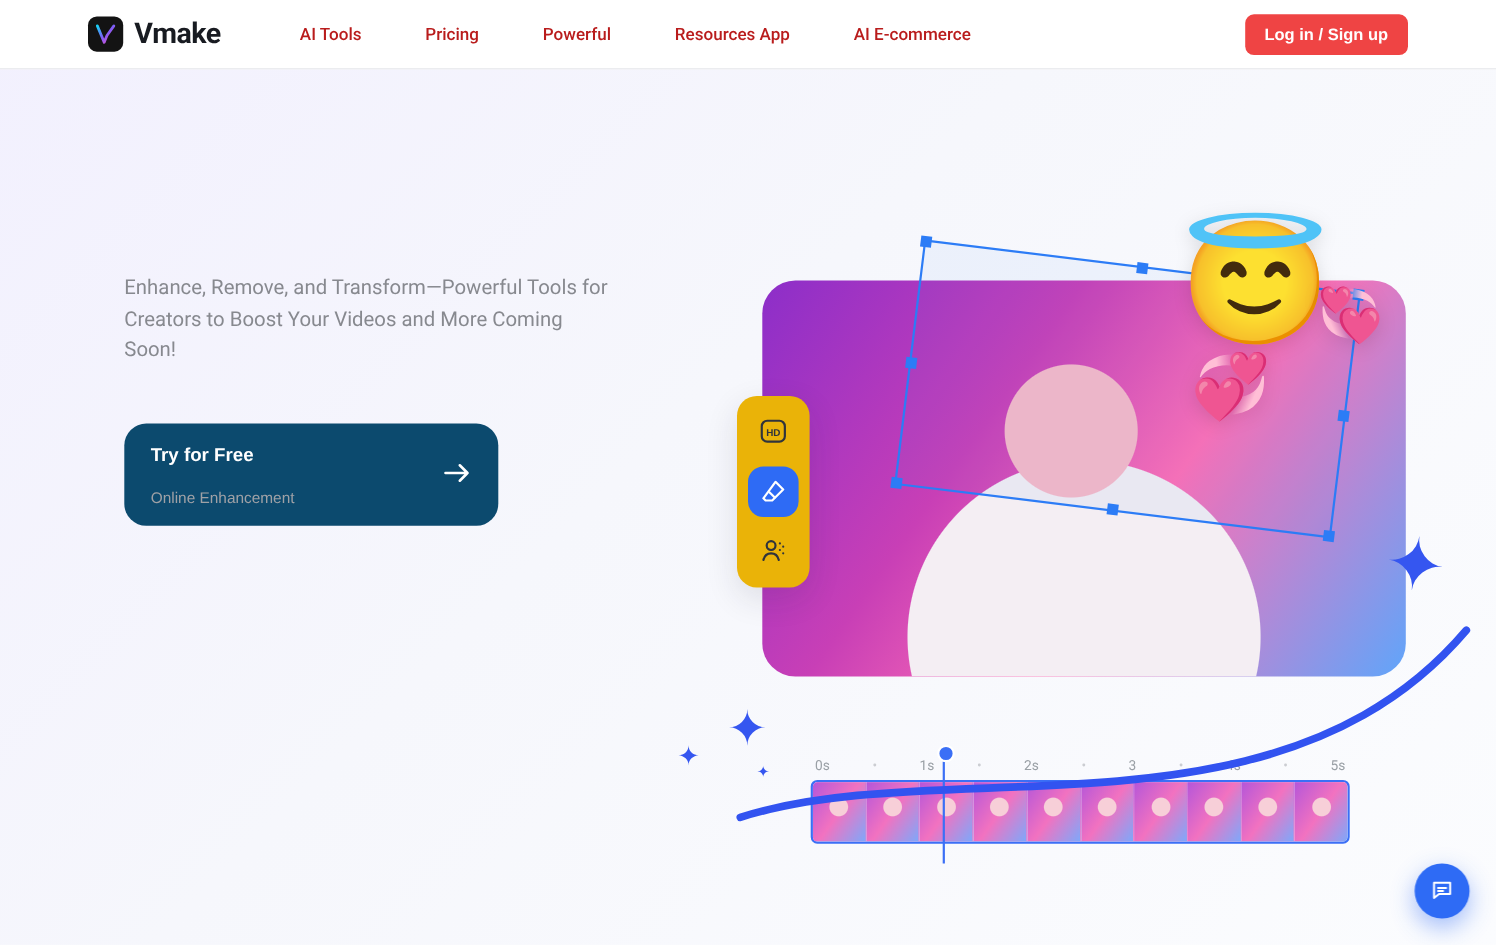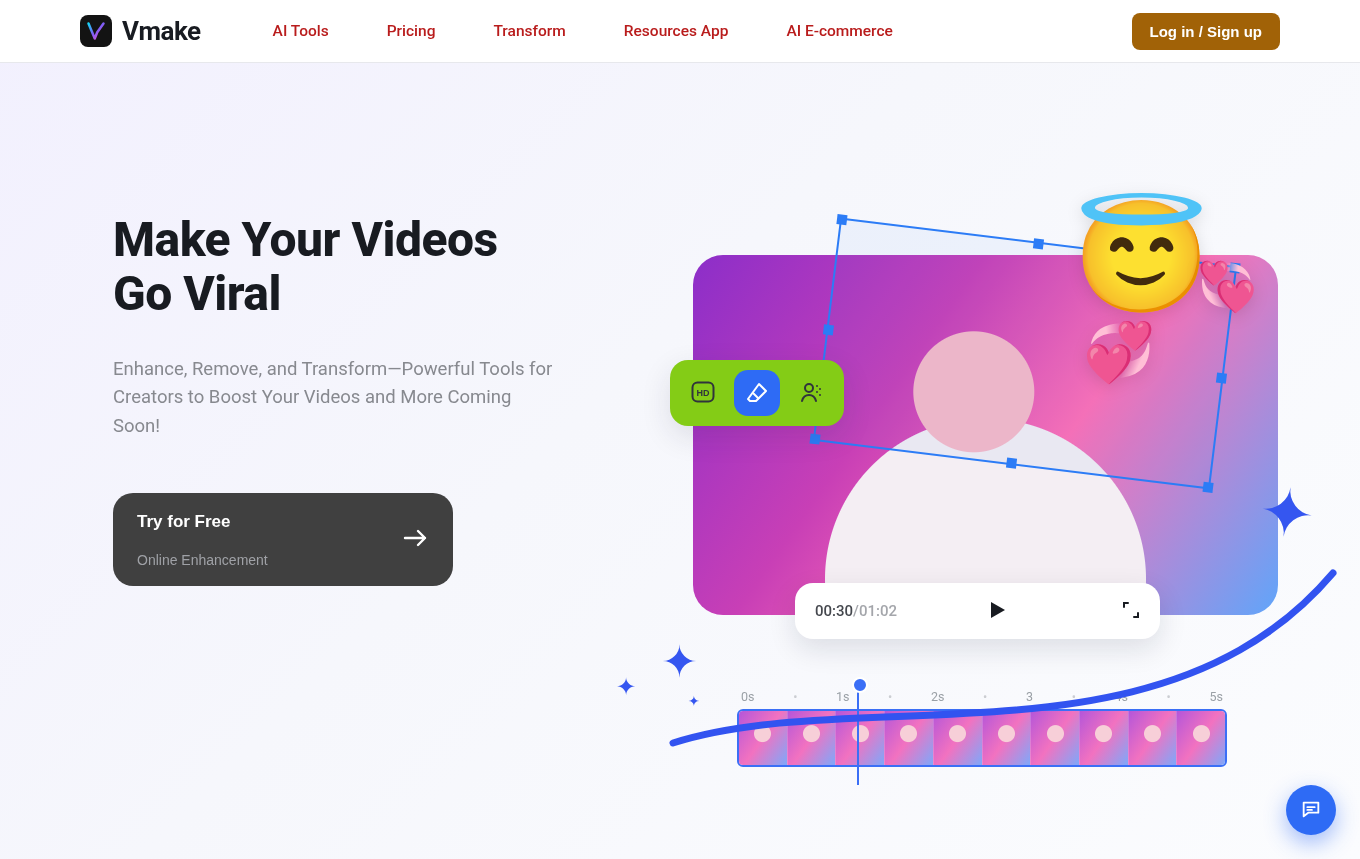--- a/index.html
+++ b/index.html
@@ -7,30 +7,30 @@
   body { background: linear-gradient(135deg, #F2F0FE 0%, #F6F7FC 45%, #FBFCFE 100%); overflow:hidden; position:relative; }
 
   
   .header { height:63px; background:#ffffff; border-bottom:1px solid #E7E8EC; display:flex; align-items:center; padding:0 80px; gap:52px; }
   .logo { display:flex; align-items:center; gap:10px; }
   .logo-badge { width:32px; height:32px; border-radius:8px; background:#131313; display:flex; align-items:center; justify-content:center; }
   .logo-name { font-size:26px; font-weight:700; letter-spacing:-.5px; }
   .nav { display:flex; gap:58px; margin-left:20px; }
   .nav a { font-size:15.5px; font-weight:500; color:#b91c1c; text-decoration:none; cursor:pointer; }
   .header-spacer { flex:1; }
-  .login-btn { background:#a16207; color:#ffffff; font-weight:600; font-size:15px; padding:10px 18px; border-radius:8px; border:none; cursor:pointer; }
+  .login-btn { background:#ef4444; color:#ffffff; font-weight:600; font-size:15px; padding:10px 18px; border-radius:8px; border:none; cursor:pointer; }
 
   
   .hero { display:flex; padding:150px 0 0 113px; gap:50px; }
   .hero-left { width:470px; }
   .hero-title { font-size:48px; font-weight:800; line-height:1.12; letter-spacing:-0.5px; color:#181B21; }
   .hero-sub { margin-top:34px; font-size:18.5px; line-height:1.55; color:#87898F; max-width:440px; }
   .cta-group { margin-top:52px; display:flex; flex-direction:column; gap:22px; }
   .cta { width:340px; padding:18px 24px; border-radius:20px; display:flex; align-items:center; justify-content:space-between; cursor:pointer; border:none; text-align:left; }
-  .cta.primary { background:#404040; color:#ffffff; }
+  .cta.primary { background:#0c4a6e; color:#ffffff; }
   .cta.secondary { background:#ffffff; color:#14171D; box-shadow:0 2px 8px rgba(0,0,0,.05); }
   .cta-label { font-size:17px; font-weight:700; line-height:1.25; }
   .cta-sub { font-size:14px; font-weight:400; color:#9FA1A6; margin-top:20px; display:block; }
   .arrow svg path { stroke:currentColor; }
 
   
   .preview-wrap { position:relative; width:680px; height:560px; }
   .video-frame { position:absolute; left:60px; top:42px; width:585px; height:360px; border-radius:30px;
                  background: linear-gradient(125deg, #8C2EC9 0%, #C83FB6 35%, #FF6FB5 60%, #60A5FA 100%); overflow:hidden; }
   .vf-person { position:absolute; left:0; right:0; bottom:0; height:360px;
@@ -42,21 +42,21 @@
   .sh1{left:-5px;top:-5px;} .sh2{right:-5px;top:-5px;} .sh3{right:-5px;bottom:-5px;} .sh4{left:-5px;bottom:-5px;}
   .shm1{left:calc(50% - 5px);top:-5px;} .shm2{right:-5px;top:calc(50% - 5px);} .shm3{left:calc(50% - 5px);bottom:-5px;} .shm4{left:-5px;top:calc(50% - 5px);}
 
   
   .emoji { position:absolute; font-size:90px; line-height:1; filter: drop-shadow(0 4px 8px rgba(0,0,0,.12)); pointer-events:none; }
   .emoji.angel { left:440px; top:-10px; font-size:110px; }
   .emoji.hearts { left:450px; top:110px; font-size:58px; }
   .emoji.hearts2 { left:565px; top:50px; font-size:48px; transform:scaleX(-1); }
 
   
-  .tool-palette { position:absolute; left:37px; top:147px; background:#84cc16; border-radius:18px; box-shadow:0 10px 30px rgba(30,35,60,.12); padding:10px 10px; display:flex; flex-direction:row; gap:8px; }
+  .tool-palette { position:absolute; left:37px; top:147px; background:#eab308; border-radius:18px; box-shadow:0 10px 30px rgba(30,35,60,.12); padding:10px 10px; display:flex; flex-direction:column; gap:8px; }
   .tool-btn { width:46px; height:46px; border-radius:14px; border:none; background:transparent; display:flex; align-items:center; justify-content:center; cursor:pointer; color:#30343C; }
   .tool-btn.active { background:#2E6BF5; color:#ffffff; }
 
   
   .play-bar { position:absolute; left:162px; top:370px; width:365px; height:56px; background:#ffffff; border-radius:18px; box-shadow:0 10px 28px rgba(20,25,50,.12); display:flex; align-items:center; padding:0 20px; gap:92px; }
   .time { font-size:15px; font-weight:500; color:#45484E; white-space:nowrap; }
   .time .dur { color:#A4A6AB; }
   .play-ico, .fs-ico { color:#1B1E23; display:flex; }
   .fs-ico { margin-left:auto; }
 
@@ -97,35 +97,31 @@
               <stop offset="1" stop-color="#F554C9"></stop>
             </linearGradient>
           </defs>
         </svg>
     </span>
     <span class="logo-name">Vmake</span>
   </div>
   <nav class="nav">
     <a>AI Tools</a>
     <a>Pricing</a>
-    <a>Transform</a>
+    <a>Powerful</a>
     <a>Resources App</a>
     <a>AI E-commerce</a>
   </nav>
   <div class="header-spacer"></div>
   <button class="login-btn">Log in / Sign up</button>
 </header>
 
 <section class="hero">
 
   <div class="hero-left">
-    <h1 class="hero-title">
-      <span>Make Your Videos</span><br>
-      <span>Go Viral</span>
-    </h1>
     <p class="hero-sub">Enhance, Remove, and Transform—Powerful Tools for Creators to Boost Your Videos and More Coming Soon!</p>
 
     <div class="cta-group">
       <button class="cta primary">
         <span>
           <span class="cta-label">Try for Free</span>
           <span class="cta-sub">Online Enhancement</span>
         </span>
         <span class="arrow">
           <svg width="26" height="20" viewBox="0 0 26 20" fill="none">
@@ -178,39 +174,20 @@
         <span>
           <svg width="24" height="24" viewBox="0 0 24 24" fill="none">
               <circle cx="10" cy="8" r="4" stroke="currentColor" stroke-width="2"></circle>
               <path d="M3 21c1-4 4-6 7-6s6 2 7 6" stroke="currentColor" stroke-width="2" stroke-linecap="round"></path>
               <path d="M18 6v.01M21 9v.01M18 12v.01M21 15v.01" stroke="currentColor" stroke-width="2" stroke-linecap="round"></path>
             </svg>
         </span>
       </button>
     </div>
 
-    <div class="play-bar">
-      <span class="time">
-        <span>00:30</span><span class="dur"><span>/</span><span>01:02</span></span>
-      </span>
-      <button class="play-ico" style="background:none;border:none;cursor:pointer;">
-        <span>
-          <svg width="18" height="20" viewBox="0 0 18 20">
-              <path d="M2 2 L16 10 L2 18 Z" fill="#181B21"></path>
-            </svg>
-        </span>
-      </button>
-      <button class="fs-ico" style="background:none;border:none;cursor:pointer;">
-        <span>
-          <svg width="18" height="18" viewBox="0 0 18 18" fill="none">
-              <path d="M2 6V2h4M16 12v4h-4" stroke="#181B21" stroke-width="2" stroke-linecap="round"></path>
-            </svg>
-        </span>
-      </button>
-    </div>
 
     <div class="timeline">
       <div class="tl-labels">
         <span>0s</span>
         <span class="dot">•</span>
         <span>1s</span>
         <span class="dot">•</span>
         <span>2s</span>
         <span class="dot">•</span>
         <span>3</span>

